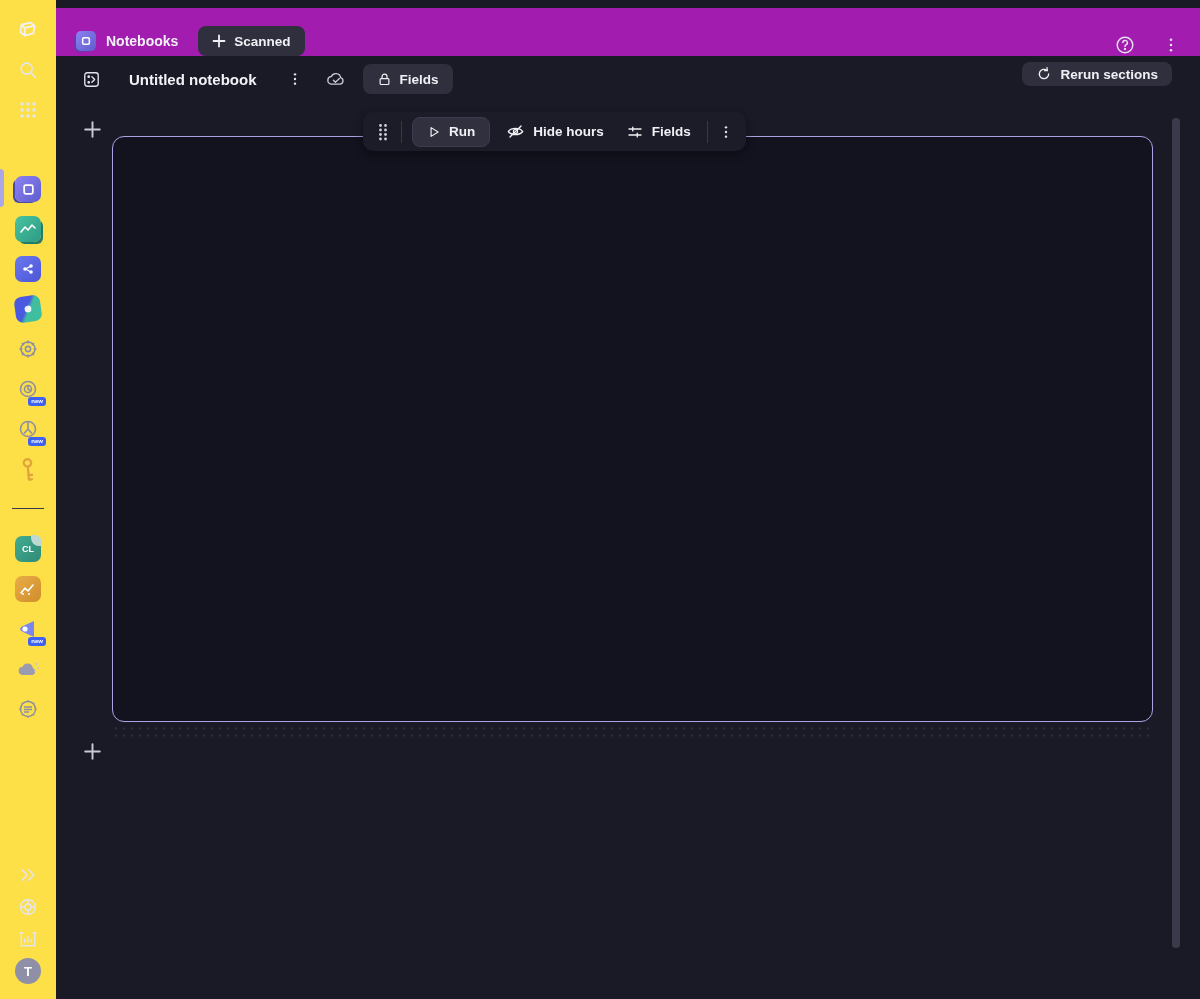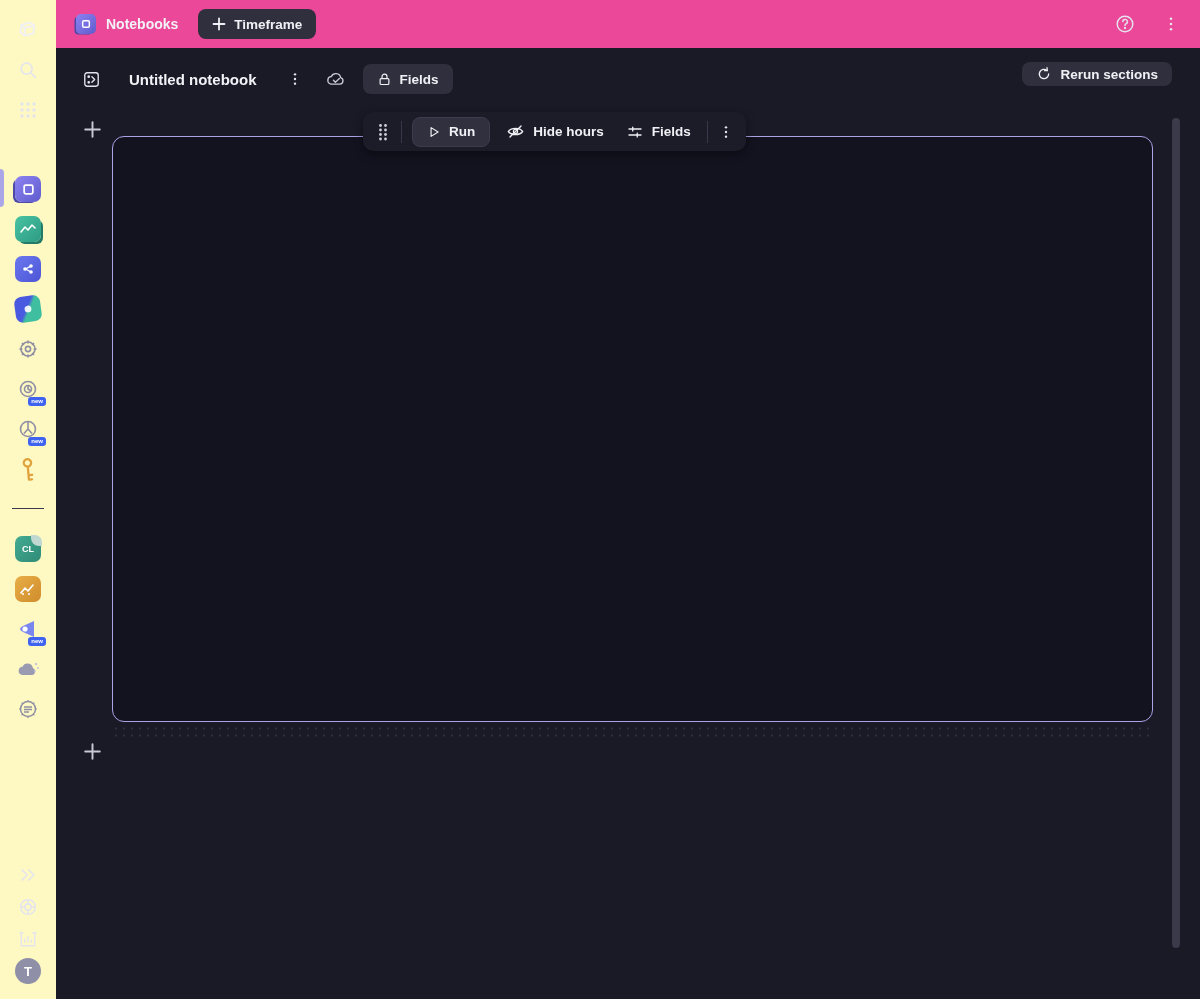--- a/index.html
+++ b/index.html
@@ -6,23 +6,23 @@
   html,body { width:1200px; height:999px; overflow:hidden; }
   body {
     background:#1a1a27;
     font-family:"Liberation Sans", sans-serif;
     color:#f2f2f6;
     position:relative;
   }
   .abs { position:absolute; }
 
   
-  .sidebar { left:0; top:0; width:56px; height:999px; background:#fef9c3; z-index:30; }
-  .topbar  { left:56px; top:0; width:1144px; height:48px; background:#ec4899; z-index:25;
-             display:flex; align-items:center; }
+  .sidebar { left:0; top:0; width:56px; height:999px; background:#fde047; z-index:30; }
+  .topbar  { left:56px; top:8px; width:1144px; height:48px; background:#a21caf; z-index:25;
+             display:flex; align-items:flex-end; }
   .topbar-left { display:flex; align-items:center; gap:10px; padding-left:20px; }
   .brand-label { font-size:14px; font-weight:700; color:#f2f2f6; }
   .btn {
     display:inline-flex; align-items:center; gap:8px;
     background:#2f2f3e; border:none; border-radius:8px;
     color:#f0f0f5; font-size:13.5px; font-weight:600;
     font-family:"Liberation Sans", sans-serif;
     padding:0 14px; height:30px; cursor:pointer;
   }
   .btn.outlined { border:1px solid #3c3c4e; background:#30303f; }
@@ -294,21 +294,21 @@
           </svg>
       </div>
     </span>
     <span class="brand-label">Notebooks</span>
     <button class="btn" style="margin-left:10px;">
       <span class="icon">
         <svg width="14" height="14" viewBox="0 0 14 14" stroke="#f0f0f5" stroke-width="1.8" stroke-linecap="round">
             <path d="M7 1.5 V12.5 M1.5 7 H12.5"></path>
           </svg>
       </span>
-      <span>Timeframe</span>
+      <span>Scanned</span>
     </button>
   </div>
   <div class="topbar-right">
     <span class="icon">
       <svg width="22" height="22" viewBox="0 0 24 24" fill="none" stroke="#e4e4ee" stroke-width="1.6">
         <circle cx="12" cy="12" r="8.5"></circle>
         <path d="M9.6 9.4 a2.5 2.5 0 1 1 3.4 2.4 c-.8.35-1 .9-1 1.7" stroke-linecap="round"></path>
         <circle cx="12" cy="16.3" r=".5" fill="#e4e4ee"></circle>
       </svg>
     </span>

